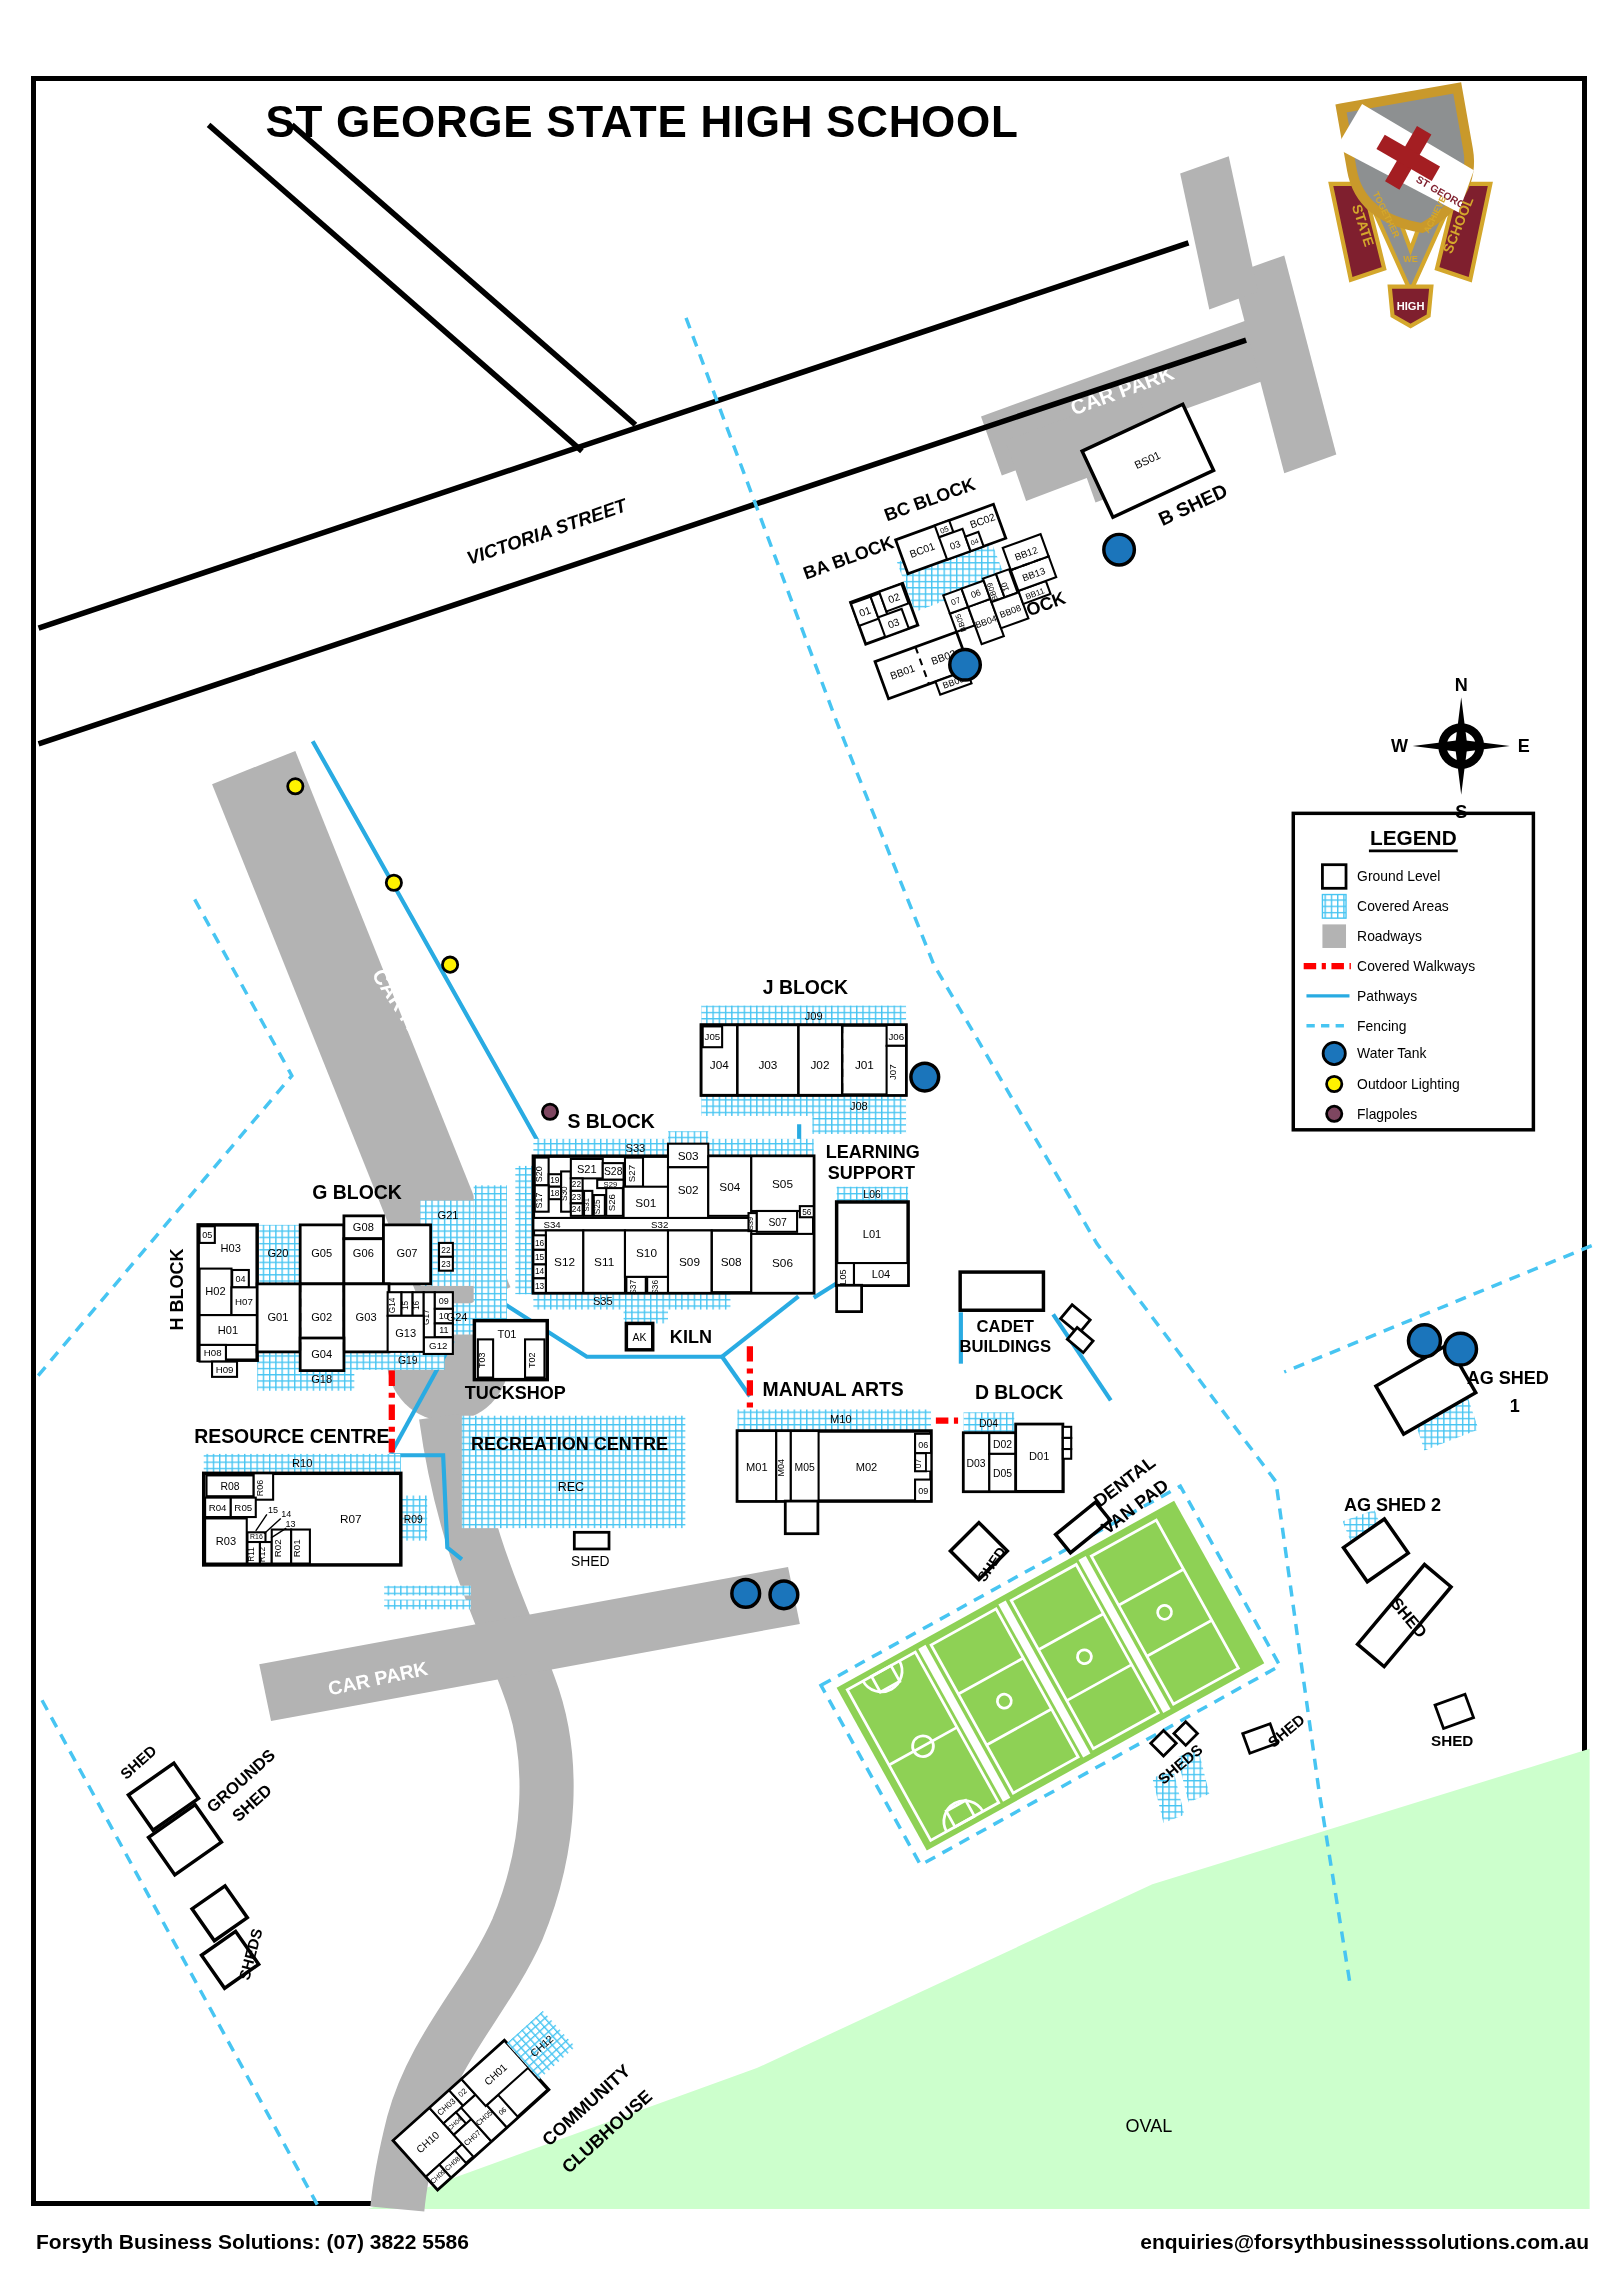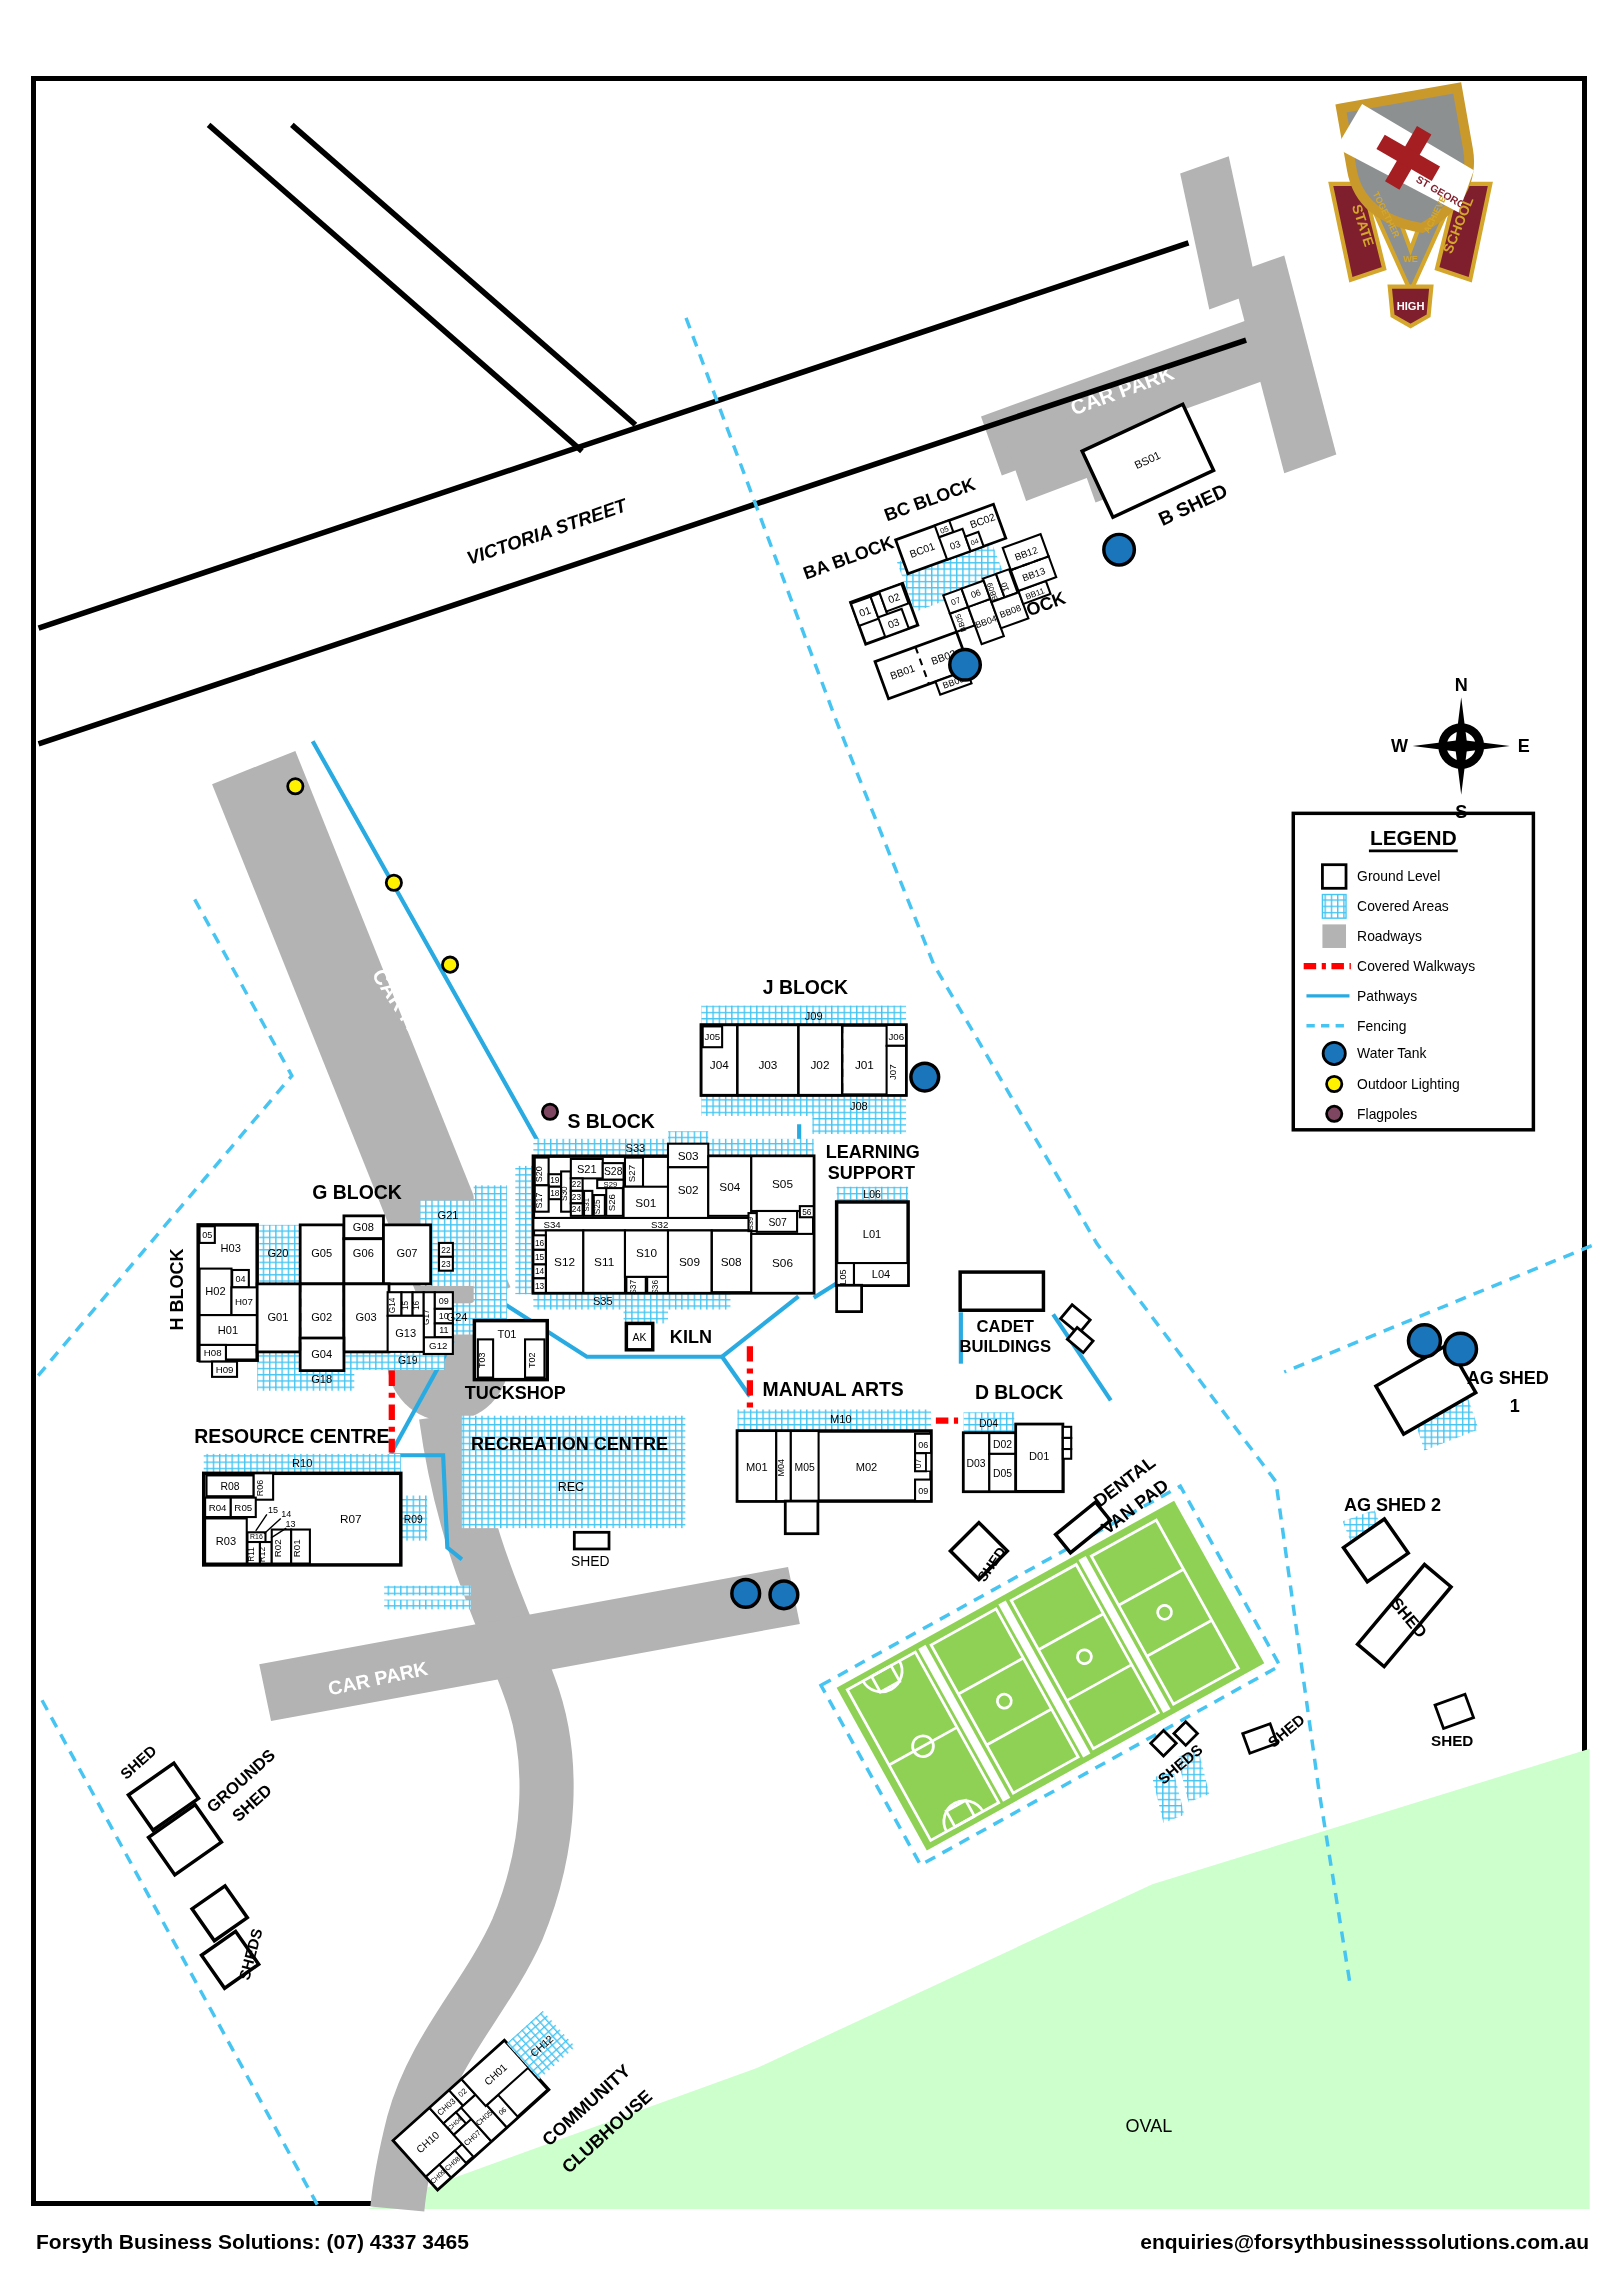--- a/index.html
+++ b/index.html
@@ -11,20 +11,21 @@
   .footerL{position:absolute;left:36px;top:2230px;font-size:21px;font-weight:700;color:#000;}
   .footerR{position:absolute;right:35px;top:2230px;font-size:21px;font-weight:700;color:#000;margin-left:20px;}
   svg text{font-family:"Liberation Sans",sans-serif;}
   .mapsvg{position:absolute;left:0;top:0;}
 </style>
 </head>
 <body>
 
 <div class="page">
   <div class="frame"></div>
+  <div class="title1">ST GEORGE STATE HIGH SCHOOL</div>
 
   <svg class="mapsvg" width="1624" height="2295" viewBox="0 0 2339 3307">
     <defs>
       <pattern id="hatchp" width="9" height="9" patternUnits="userSpaceOnUse">
         <rect width="9" height="9" fill="#ffffff"></rect>
         <path d="M0,1 H9 M1,0 V9" stroke="#47c5f2" stroke-width="2" fill="none"></path>
       </pattern>
     </defs>
 
     <g id="maplayers">
@@ -558,16 +559,16 @@
       </g>
       <text x="131" y="196" font-size="13" font-weight="700" fill="#d4a72c" text-anchor="middle" transform="rotate(64 131 196)">TOGETHER</text>
       <text x="170" y="262" font-size="13" font-weight="700" fill="#d4a72c" text-anchor="middle">WE</text>
       <text x="209" y="196" font-size="13" font-weight="700" fill="#d4a72c" text-anchor="middle" transform="rotate(-64 209 196)">ACHIEVE</text>
       <text x="95" y="212" font-size="20" font-weight="700" fill="#d4a72c" text-anchor="middle" transform="rotate(72 95 212)">STATE</text>
       <text x="245" y="212" font-size="20" font-weight="700" fill="#d4a72c" text-anchor="middle" transform="rotate(-68 245 212)">SCHOOL</text>
       <text x="170" y="332" font-size="16" font-weight="700" fill="#ffffff" text-anchor="middle">HIGH</text>
     </g>
   </svg>
 
-  <div class="footerL">Forsyth Business Solutions: (07) 4337 3465</div>
+  <div class="footerL">Forsyth Business Solutions: (07) 3822 5586</div>
   <div class="footerR">enquiries@forsythbusinesssolutions.com.au</div>
 </div>
 
 
 </body></html>

